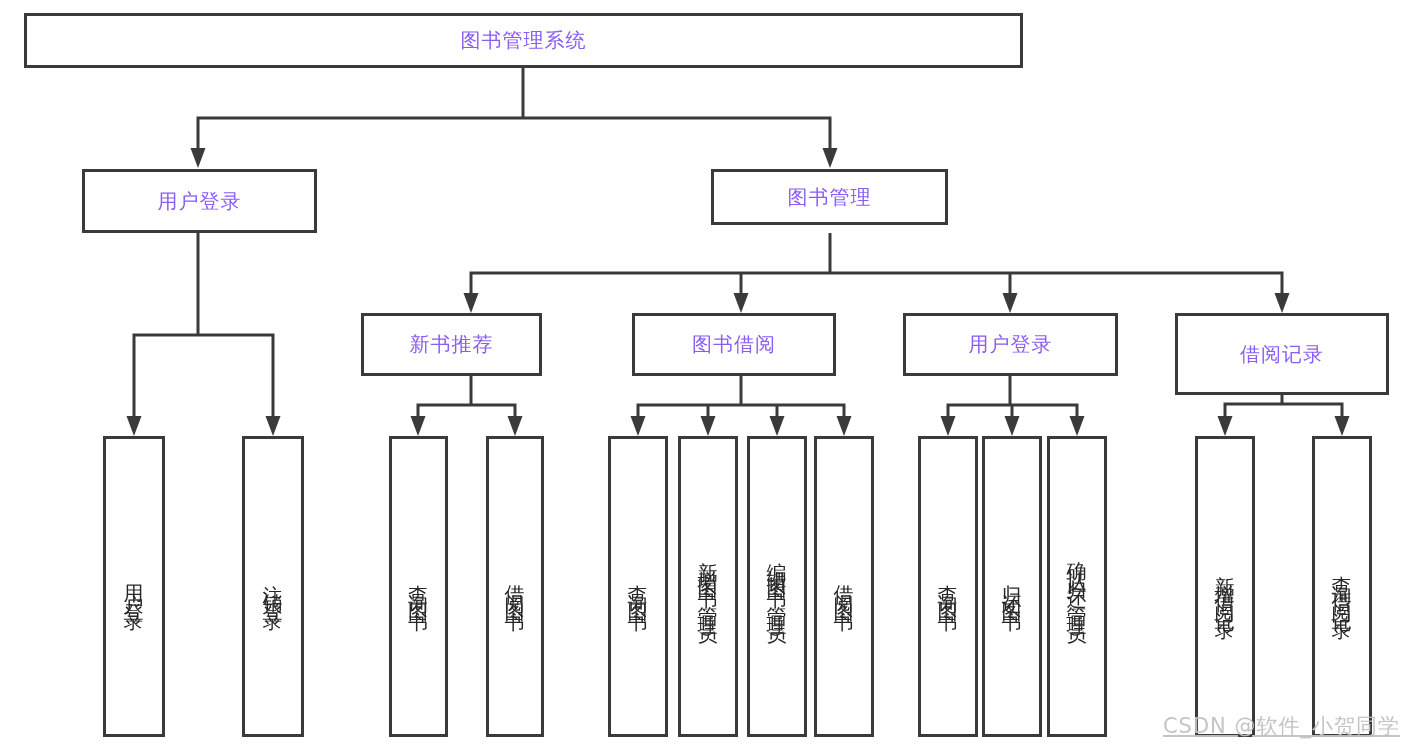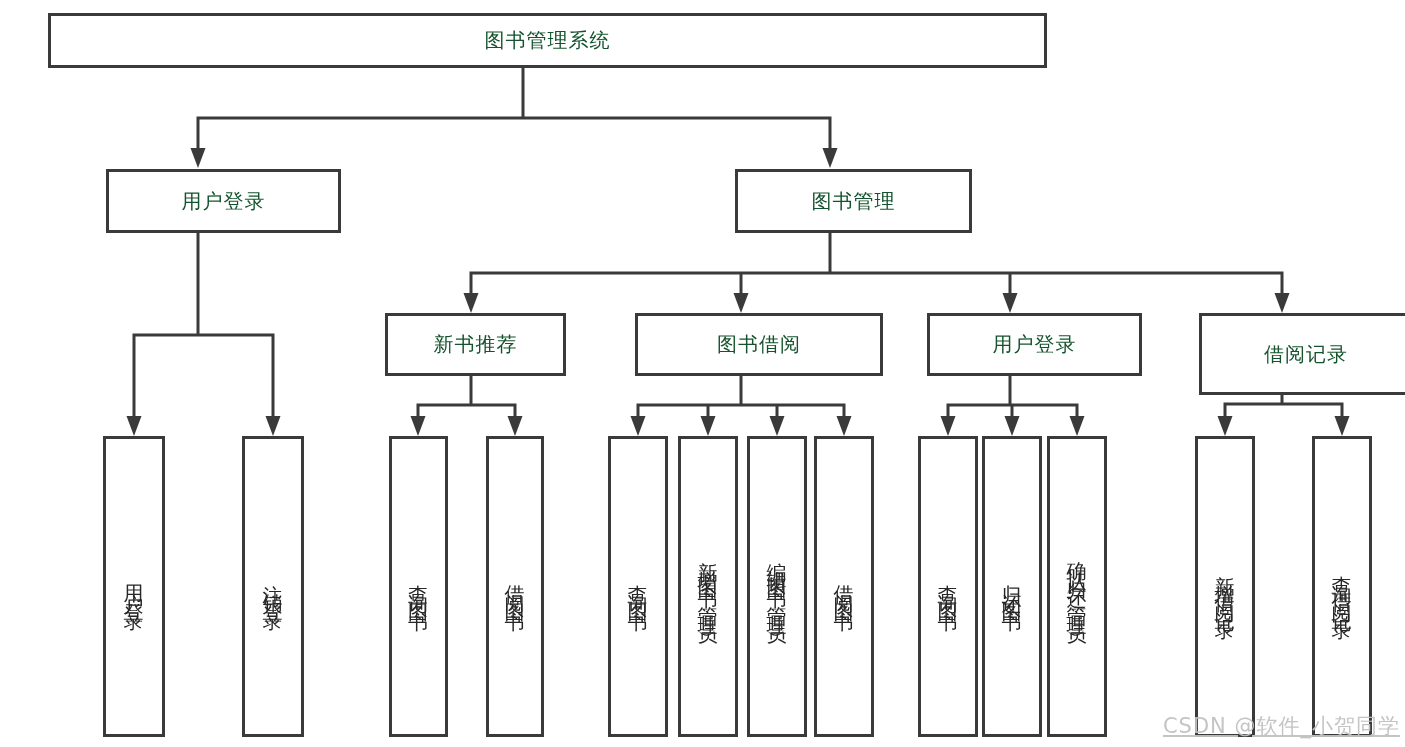--- a/index.html
+++ b/index.html
@@ -20,23 +20,22 @@
   .hbox {
     position: absolute;
     box-sizing: border-box;
     border: 3px solid #3a3a3a;
     background: #ffffff;
     display: flex;
     align-items: center;
     justify-content: center;
     font-size: 20px;
     letter-spacing: 1px;
-    color: #14532d;
+    color: #8b5cf6;
     z-index: 2;
-    margin-left: 24px;
   }
   .vbox {
     position: absolute;
     box-sizing: border-box;
     border: 3px solid #3a3a3a;
     background: #ffffff;
     display: flex;
     align-items: center;
     justify-content: center;
     writing-mode: vertical-rl;
@@ -112,24 +111,24 @@
       <polygon points="1004.5,416 1019.5,416 1012,436"></polygon>
       <polygon points="1069.5,416 1084.5,416 1077,436"></polygon>
       <polygon points="1217.5,416 1232.5,416 1225,436"></polygon>
       <polygon points="1334.5,416 1349.5,416 1342,436"></polygon>
     </g>
   </svg>
 
   <div class="hbox" style="left:24px; top:13px; width:999px; height:55px;">图书管理系统</div>
 
   <div class="hbox" style="left:82px; top:169px; width:235px; height:64px;">用户登录</div>
-  <div class="hbox" style="left:711px; top:169px; width:237px; height:64px;">图书管理</div>
+  <div class="hbox" style="left:711px; top:169px; width:237px; height:56px;">图书管理</div>
 
   <div class="hbox" style="left:361px; top:313px; width:181px; height:63px;">新书推荐</div>
-  <div class="hbox" style="left:611px; top:313px; width:248px; height:63px;">图书借阅</div>
+  <div class="hbox" style="left:632px; top:313px; width:204px; height:63px;">图书借阅</div>
   <div class="hbox" style="left:903px; top:313px; width:215px; height:63px;">用户登录</div>
   <div class="hbox" style="left:1175px; top:313px; width:214px; height:82px;">借阅记录</div>
 
   <div class="vbox" style="left:103px; top:436px; width:62px; height:301px;">用户登录</div>
   <div class="vbox" style="left:242px; top:436px; width:62px; height:301px;">注销登录</div>
 
   <div class="vbox" style="left:389px; top:436px; width:59px; height:301px;">查询图书</div>
   <div class="vbox" style="left:486px; top:436px; width:58px; height:301px;">借阅图书</div>
 
   <div class="vbox" style="left:608px; top:436px; width:60px; height:301px;">查询图书</div>

